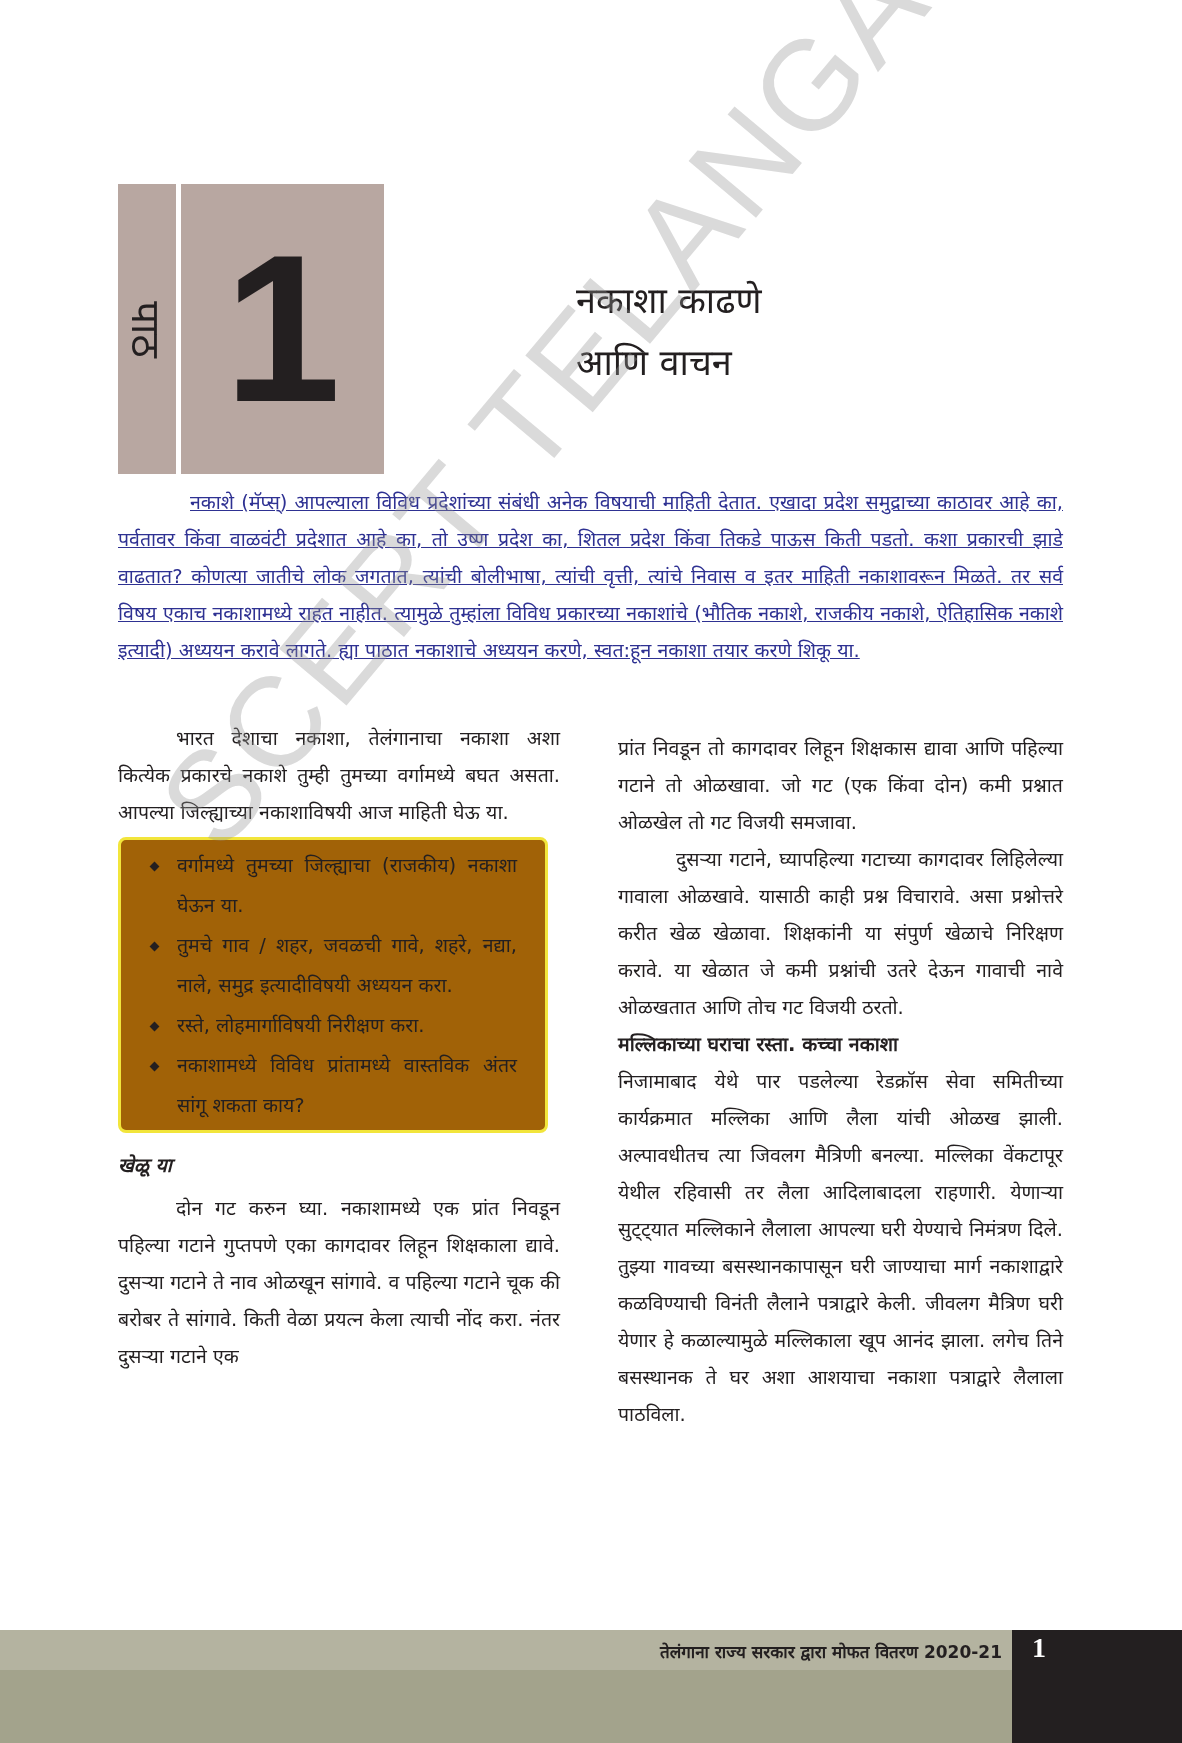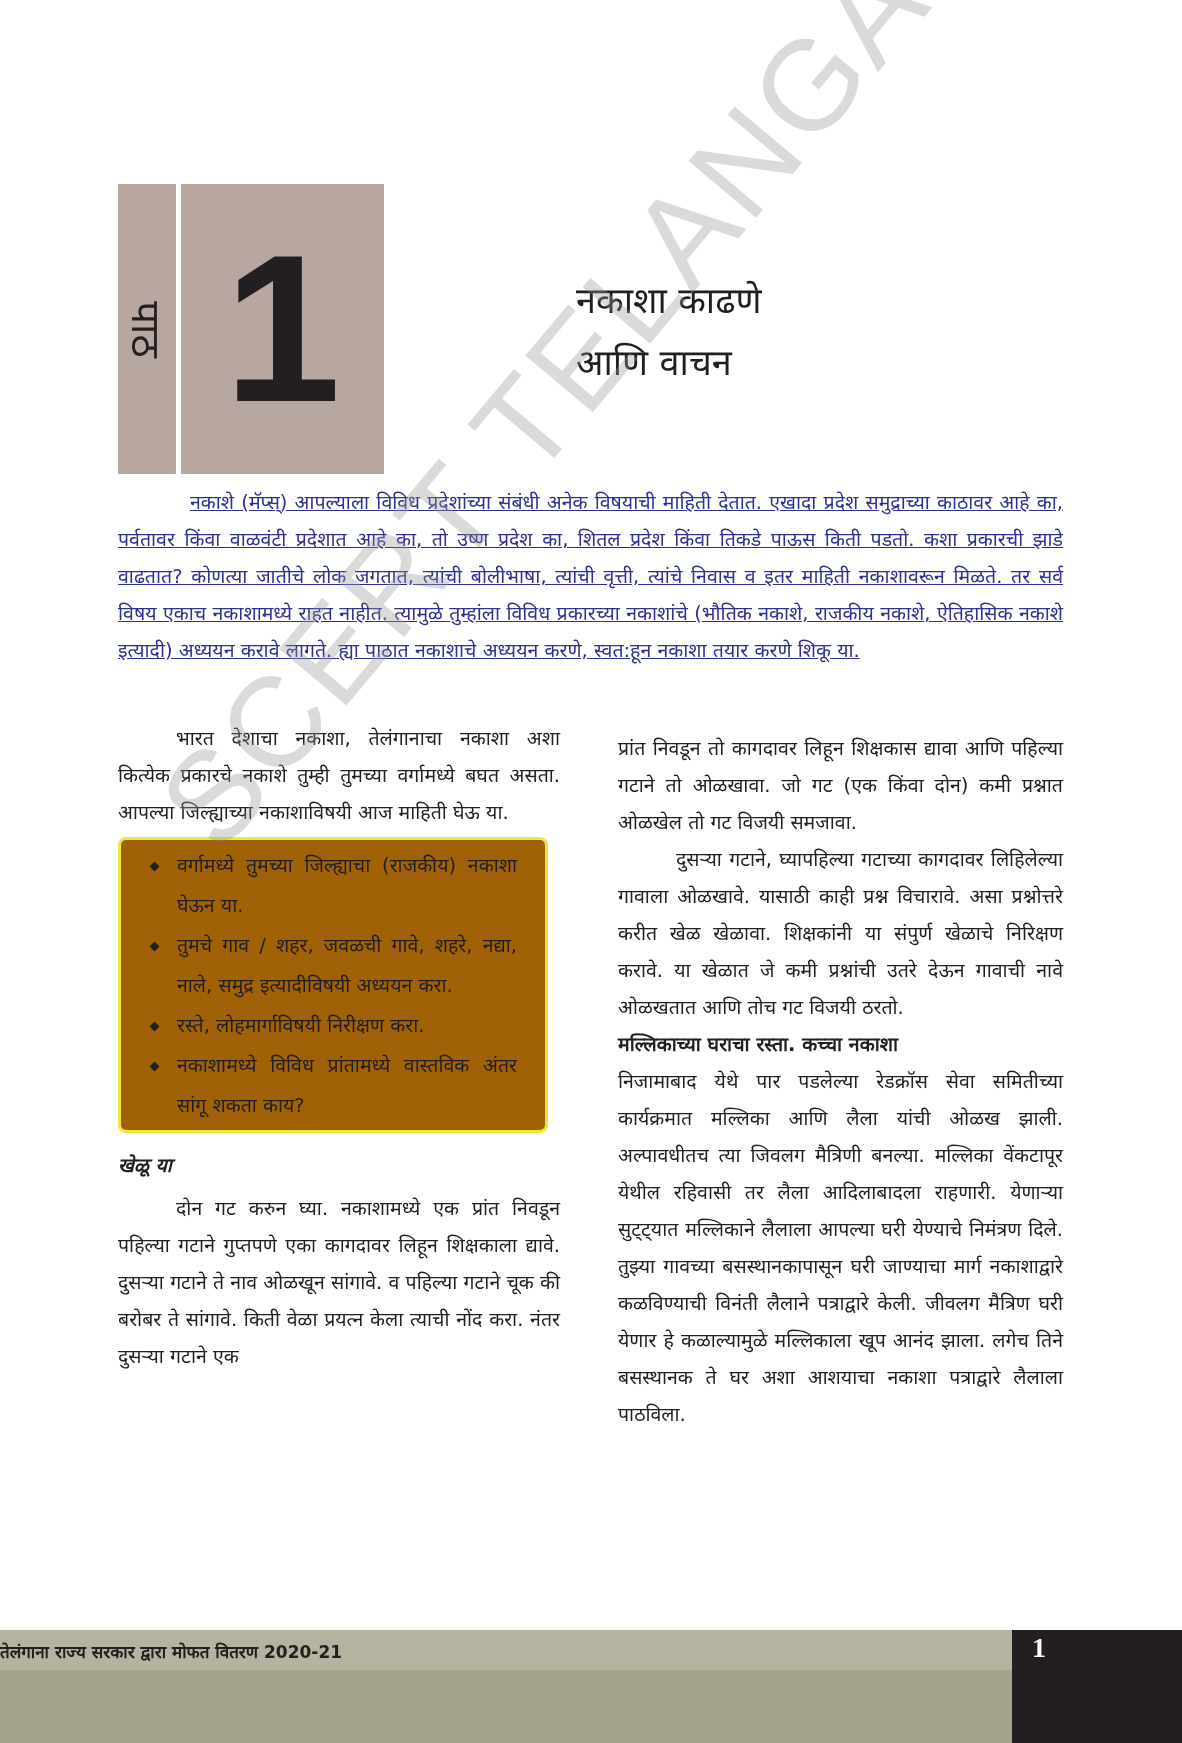--- a/index.html
+++ b/index.html
@@ -67,21 +67,21 @@
   }
   .footer-band-top {
     position: absolute; left: 0; top: 1630px; width: 1012px; height: 40px;
     background: #b4b3a0;
   }
   .footer-band-bottom {
     position: absolute; left: 0; top: 1670px; width: 1012px; height: 73px;
     background: #a3a38c;
   }
   .footer-text {
-    position: absolute; left: 0; top: 1640px; width: 1002px; text-align: left;
+    position: absolute; left: 0; top: 1640px; width: 1002px; text-align: right;
     font-size: 17px; font-weight: bold; color: #231f20;
   }
   .page-number-box {
     position: absolute; left: 1012px; top: 1630px; width: 170px; height: 113px;
     background: #231f20;
   }
   .page-number {
     position: absolute; left: 1032px; top: 1632px;
     font-family: "Liberation Serif", serif; font-weight: bold; font-size: 28px; color: #ffffff;
   }

